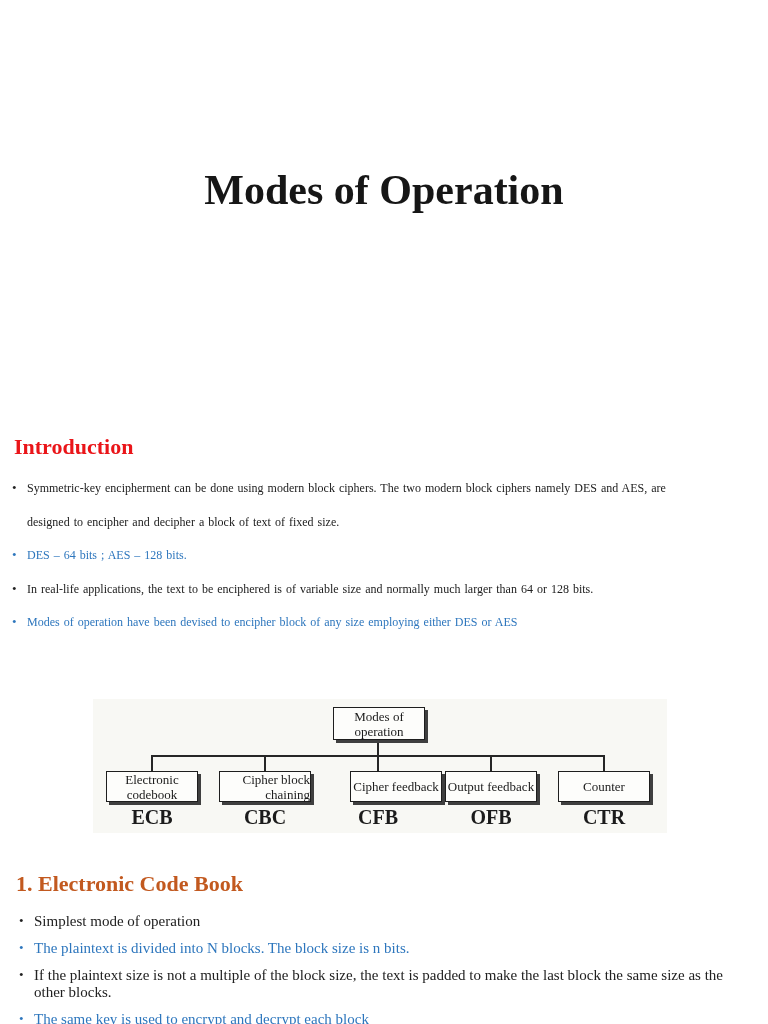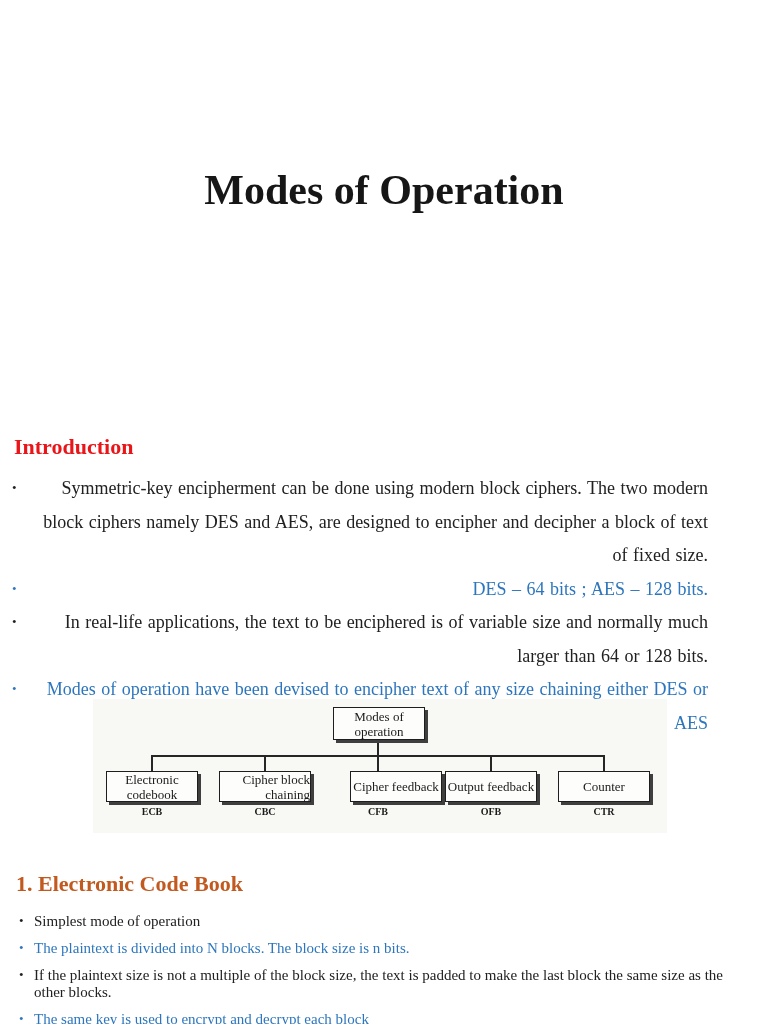--- a/index.html
+++ b/index.html
@@ -32,21 +32,21 @@
   
   ul.list { list-style:none; margin:0; padding:0; position:absolute; }
   ul.list li { position:relative; }
   ul.list li::before {
     content:"\2022";
     position:absolute; left:-15px; top:-1px;
     font-size:13px;
   }
   .list1 {
     top:472px; left:27px; width:681px;
-    font-size:18px; line-height:33.5px; word-spacing:1px;text-align:right;
+    font-size:12px; line-height:33.5px; word-spacing:1px;
   }
   .list2 {
     top:913px; left:34px; width:694px;
     font-size:15px; line-height:17px;
   }
   .list2 li { margin-bottom:10px; }
   .list2 li::before { top:0px; }
   li.black { color:#212121; }
   li.blue  { color:#2d76bd; }
 
@@ -75,39 +75,39 @@
     box-sizing:border-box;
   }
   .dbox.root { left:333px; top:707px; height:33px; }
   .dbox.kid  { top:771px; height:31px; }
   .dbox.c0 { left:106px; } .dbox.c1 { left:219px;text-align:right; }
   .dbox.c2 { left:332px;margin-left:18px; } .dbox.c3 { left:445px; }
   .dbox.c4 { left:558px; }
 
   .acr {
     position:absolute; top:806px; width:92px;
-    text-align:center; font-size:10px; font-weight:bold; color:#1b1b1b;
+    text-align:center; font-size:20px; font-weight:bold; color:#1b1b1b;
   }
   .acr.a0 { left:106px; } .acr.a1 { left:219px; }
   .acr.a2 { left:332px; } .acr.a3 { left:445px; }
   .acr.a4 { left:558px; }
 </style>
 </head>
 <body>
 
 <div>
 
   <h1 class="doc-title">Modes of Operation</h1>
 
   <h2 class="h-red">Introduction</h2>
   <ul class="list list1">
     <li class="black"><span>Symmetric-key encipherment can be done using modern block ciphers. The two modern block ciphers namely DES and AES, are designed to encipher and decipher a block of text of fixed size.</span></li>
     <li class="blue"><span>DES – 64 bits ; AES – 128 bits.</span></li>
     <li class="black"><span>In real-life applications, the text to be enciphered is of variable size and normally much larger than 64 or 128 bits.</span></li>
-    <li class="blue"><span>Modes of operation have been devised to encipher text of any size chaining either DES or AES</span></li>
+    <li class="blue"><span>Modes of operation have been devised to encipher block of any size employing either DES or AES</span></li>
   </ul>
 
   <div>
     <div class="dg-bg"></div>
 
     <div class="dline dl-droot"></div>
     <div class="dline dl-rail"></div>
     <div class="dline dl-d0"></div>
     <div class="dline dl-d1"></div>
     <div class="dline dl-d2"></div>

